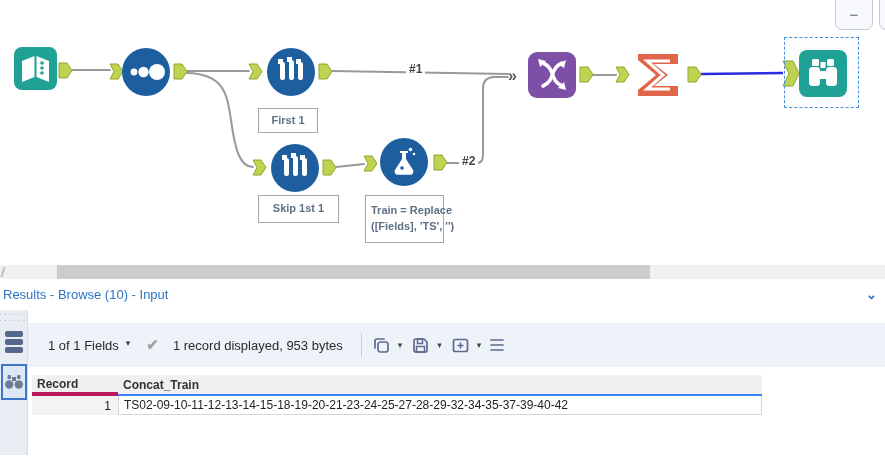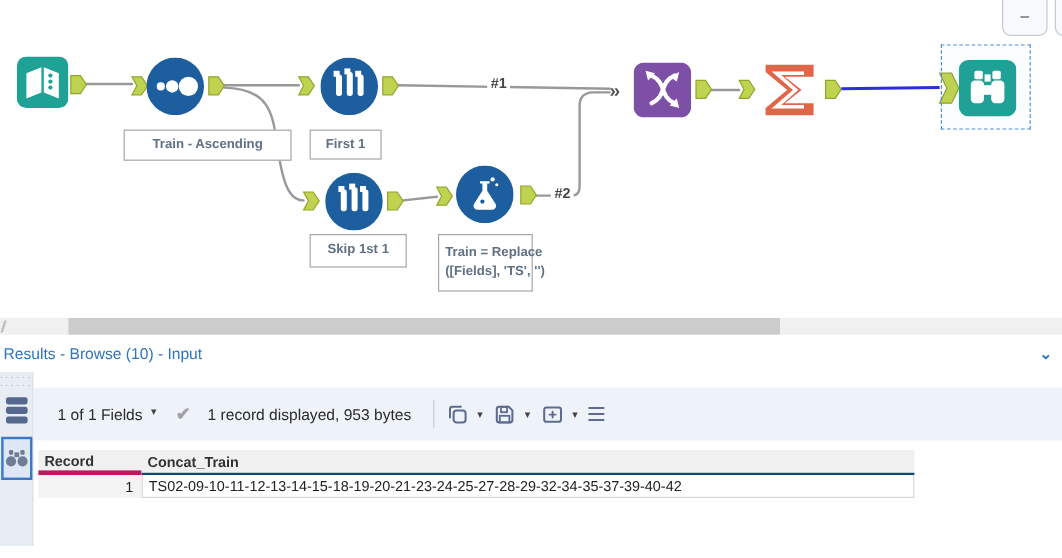--- a/index.html
+++ b/index.html
@@ -56,21 +56,21 @@
   .searchbox input { border:none; outline:none; flex:1; margin-left:8px; font-size:14px; color:#444;
     font-family:"Liberation Sans", sans-serif; background:transparent; }
   .searchbox input::placeholder { color:#a8adb8; }
   .tb-sep { width:1px; height:24px; background:#c9ccd4; margin:0 10px 0 18px; }
   .tb-btn { display:flex; align-items:center; cursor:pointer; margin-right:9px; }
   .tb-btn svg { display:block; }
   .table-wrap { margin:8px 0 0 4px; font-size:12px; }
   .tr { display:flex; }
   .th { background:#f0f0f0; font-weight:700; color:#333; height:21px; display:flex; align-items:center; }
   .th.record { width:86px; padding-left:5px; border-bottom:4px solid #be185d; }
-  .th.concat { width:644px; padding-left:5px; border-bottom:2px solid #0c4a6e; }
+  .th.concat { width:644px; padding-left:5px; border-bottom:2px solid #3b82f6; }
   .td { height:19px; display:flex; align-items:center; color:#222; }
   .td.record { width:86px; justify-content:flex-end; padding-right:7px; background:#f3f3f3; }
   .td.concat { width:644px; padding-left:5px; background:#fff; border:1px solid #d6d6d6; border-top:none; }
 </style>
 </head>
 <body>
 
 <div class="stage">
 
   <div class="canvas">
@@ -183,23 +183,20 @@
         <rect x="0" y="0" width="48" height="47" rx="8" fill="#1fa295"></rect>
         <rect x="13" y="9" width="7" height="7" rx="1.5" fill="#fff"></rect>
         <rect x="28" y="9" width="7" height="7" rx="1.5" fill="#fff"></rect>
         <rect x="21.5" y="12" width="5" height="6" fill="#fff"></rect>
         <rect x="10" y="17" width="11" height="19" rx="3.5" fill="#fff"></rect>
         <rect x="27" y="17" width="11" height="19" rx="3.5" fill="#fff"></rect>
         <rect x="19" y="21" width="10" height="8" fill="#fff"></rect>
       </svg>
     </div>
 
-    <div class="annotation center" style="left:103px; top:108px; width:140px; height:26px;">
-      <span>Train - Ascending</span>
-    </div>
     <div class="annotation center" style="left:258px; top:108px; width:60px; height:25px;">
       <span>First 1</span>
     </div>
     <div class="annotation center" style="left:258px; top:195px; width:81px; height:28px;">
       <span>Skip 1st 1</span>
     </div>
     <div class="annotation" style="left:365px; top:195px; width:79px; height:48px;">
       <span>Train = Replace</span>
       <span>([Fields], 'TS', '')</span>
     </div>

